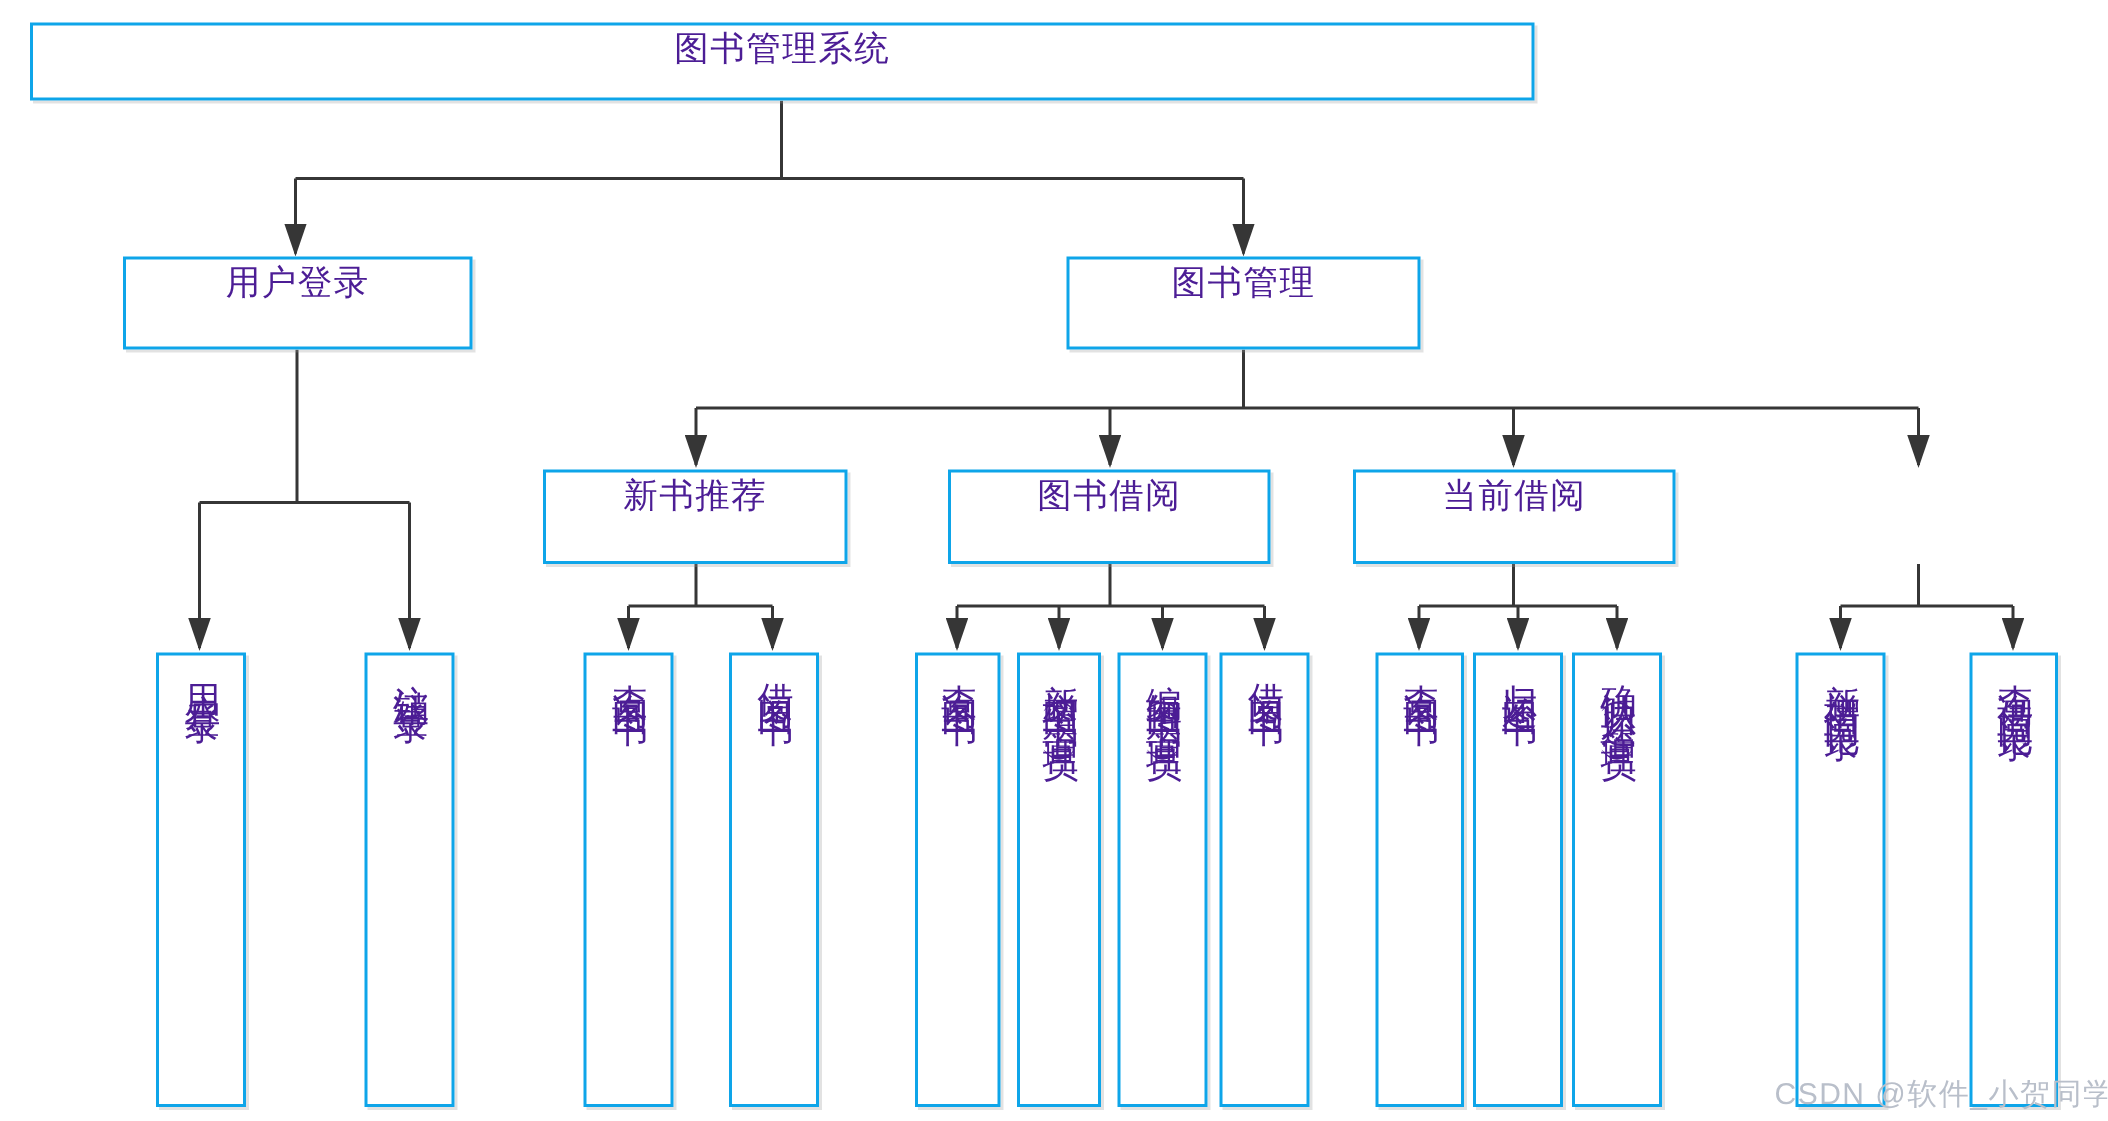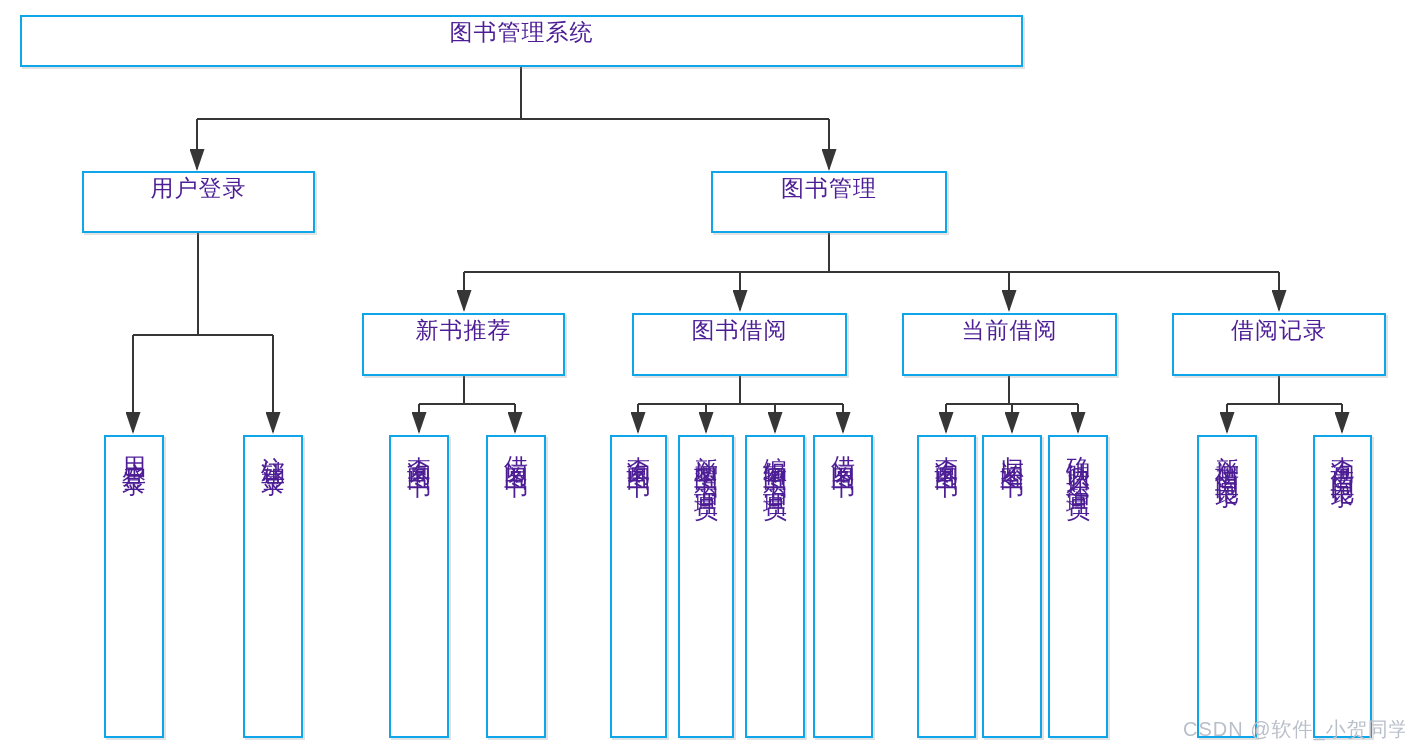--- a/index.html
+++ b/index.html
@@ -79,23 +79,20 @@
 
   <div class="node hnode" style="left:362px;top:313px;width:203px;height:63px">
     <span>新书推荐</span>
   </div>
   <div class="node hnode" style="left:902px;top:313px;width:215px;height:63px">
     <span>当前借阅</span>
   </div>
   <div class="node hnode" style="left:632px;top:313px;width:215px;height:63px">
     <span>图书借阅</span>
   </div>
-  <div class="node hnode" style="left:1172px;top:313px;width:214px;height:63px">
-    <span>借阅记录</span>
-  </div>
 
   <div class="node vnode" style="left:104px;width:60px">
     <span class="vtext">用户登录</span>
   </div>
   <div class="node vnode" style="left:243px;width:60px">
     <span class="vtext">注销登录</span>
   </div>
 
   <div class="node vnode" style="left:389px;width:60px">
     <span class="vtext">查询图书</span>

